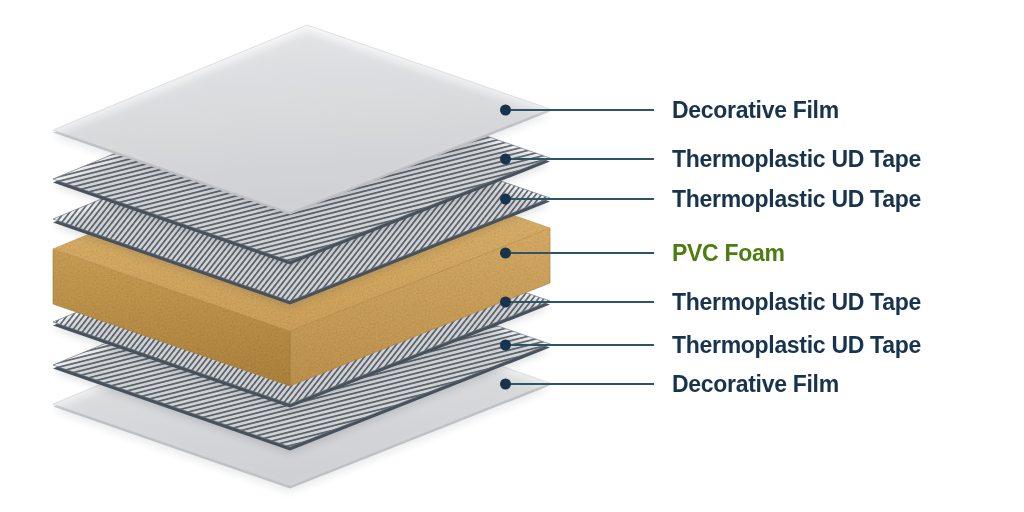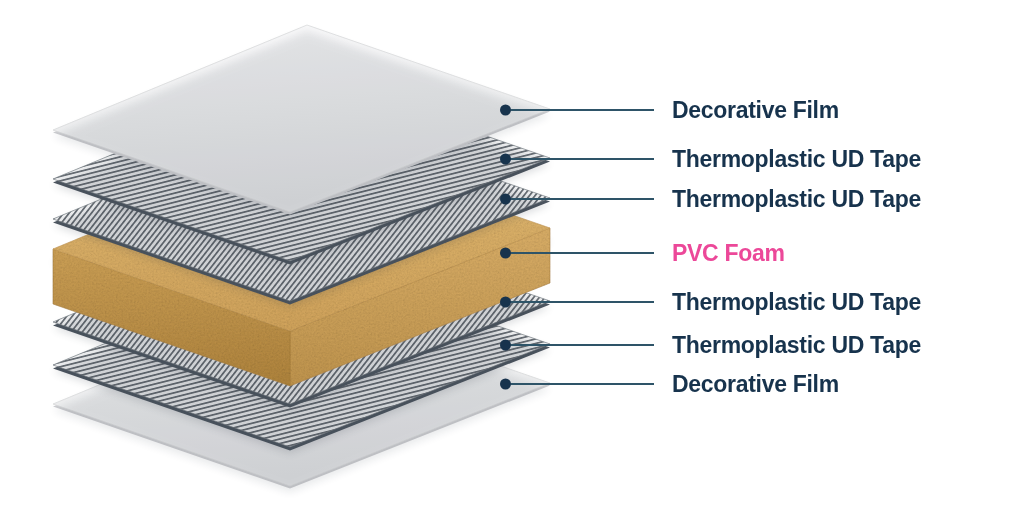--- a/index.html
+++ b/index.html
@@ -110,17 +110,17 @@
         <line x1="510.5" y1="345" x2="654" y2="345" stroke="#2e5468" stroke-width="2"></line>
         <circle cx="505.5" cy="345" r="5.5" fill="#17334d"></circle>
         <line x1="510.5" y1="384" x2="654" y2="384" stroke="#2e5468" stroke-width="2"></line>
         <circle cx="505.5" cy="384" r="5.5" fill="#17334d"></circle>
       </g>
     </svg>
 
   <div class="layer-label" style="top: 95px; color: rgb(23, 51, 77);">Decorative Film</div>
   <div class="layer-label" style="top: 144px; color: rgb(23, 51, 77);">Thermoplastic UD Tape</div>
   <div class="layer-label" style="top: 184px; color: rgb(23, 51, 77);">Thermoplastic UD Tape</div>
-  <div class="layer-label" style="top: 238px; color: #ec4899;">PVC Foam</div>
+  <div class="layer-label" style="top: 238px; color: #4d7c0f;">PVC Foam</div>
   <div class="layer-label" style="top: 287px; color: rgb(23, 51, 77);">Thermoplastic UD Tape</div>
   <div class="layer-label" style="top: 330px; color: rgb(23, 51, 77);">Thermoplastic UD Tape</div>
   <div class="layer-label" style="top: 369px; color: rgb(23, 51, 77);">Decorative Film</div>
 </div>
 
 </body></html>

